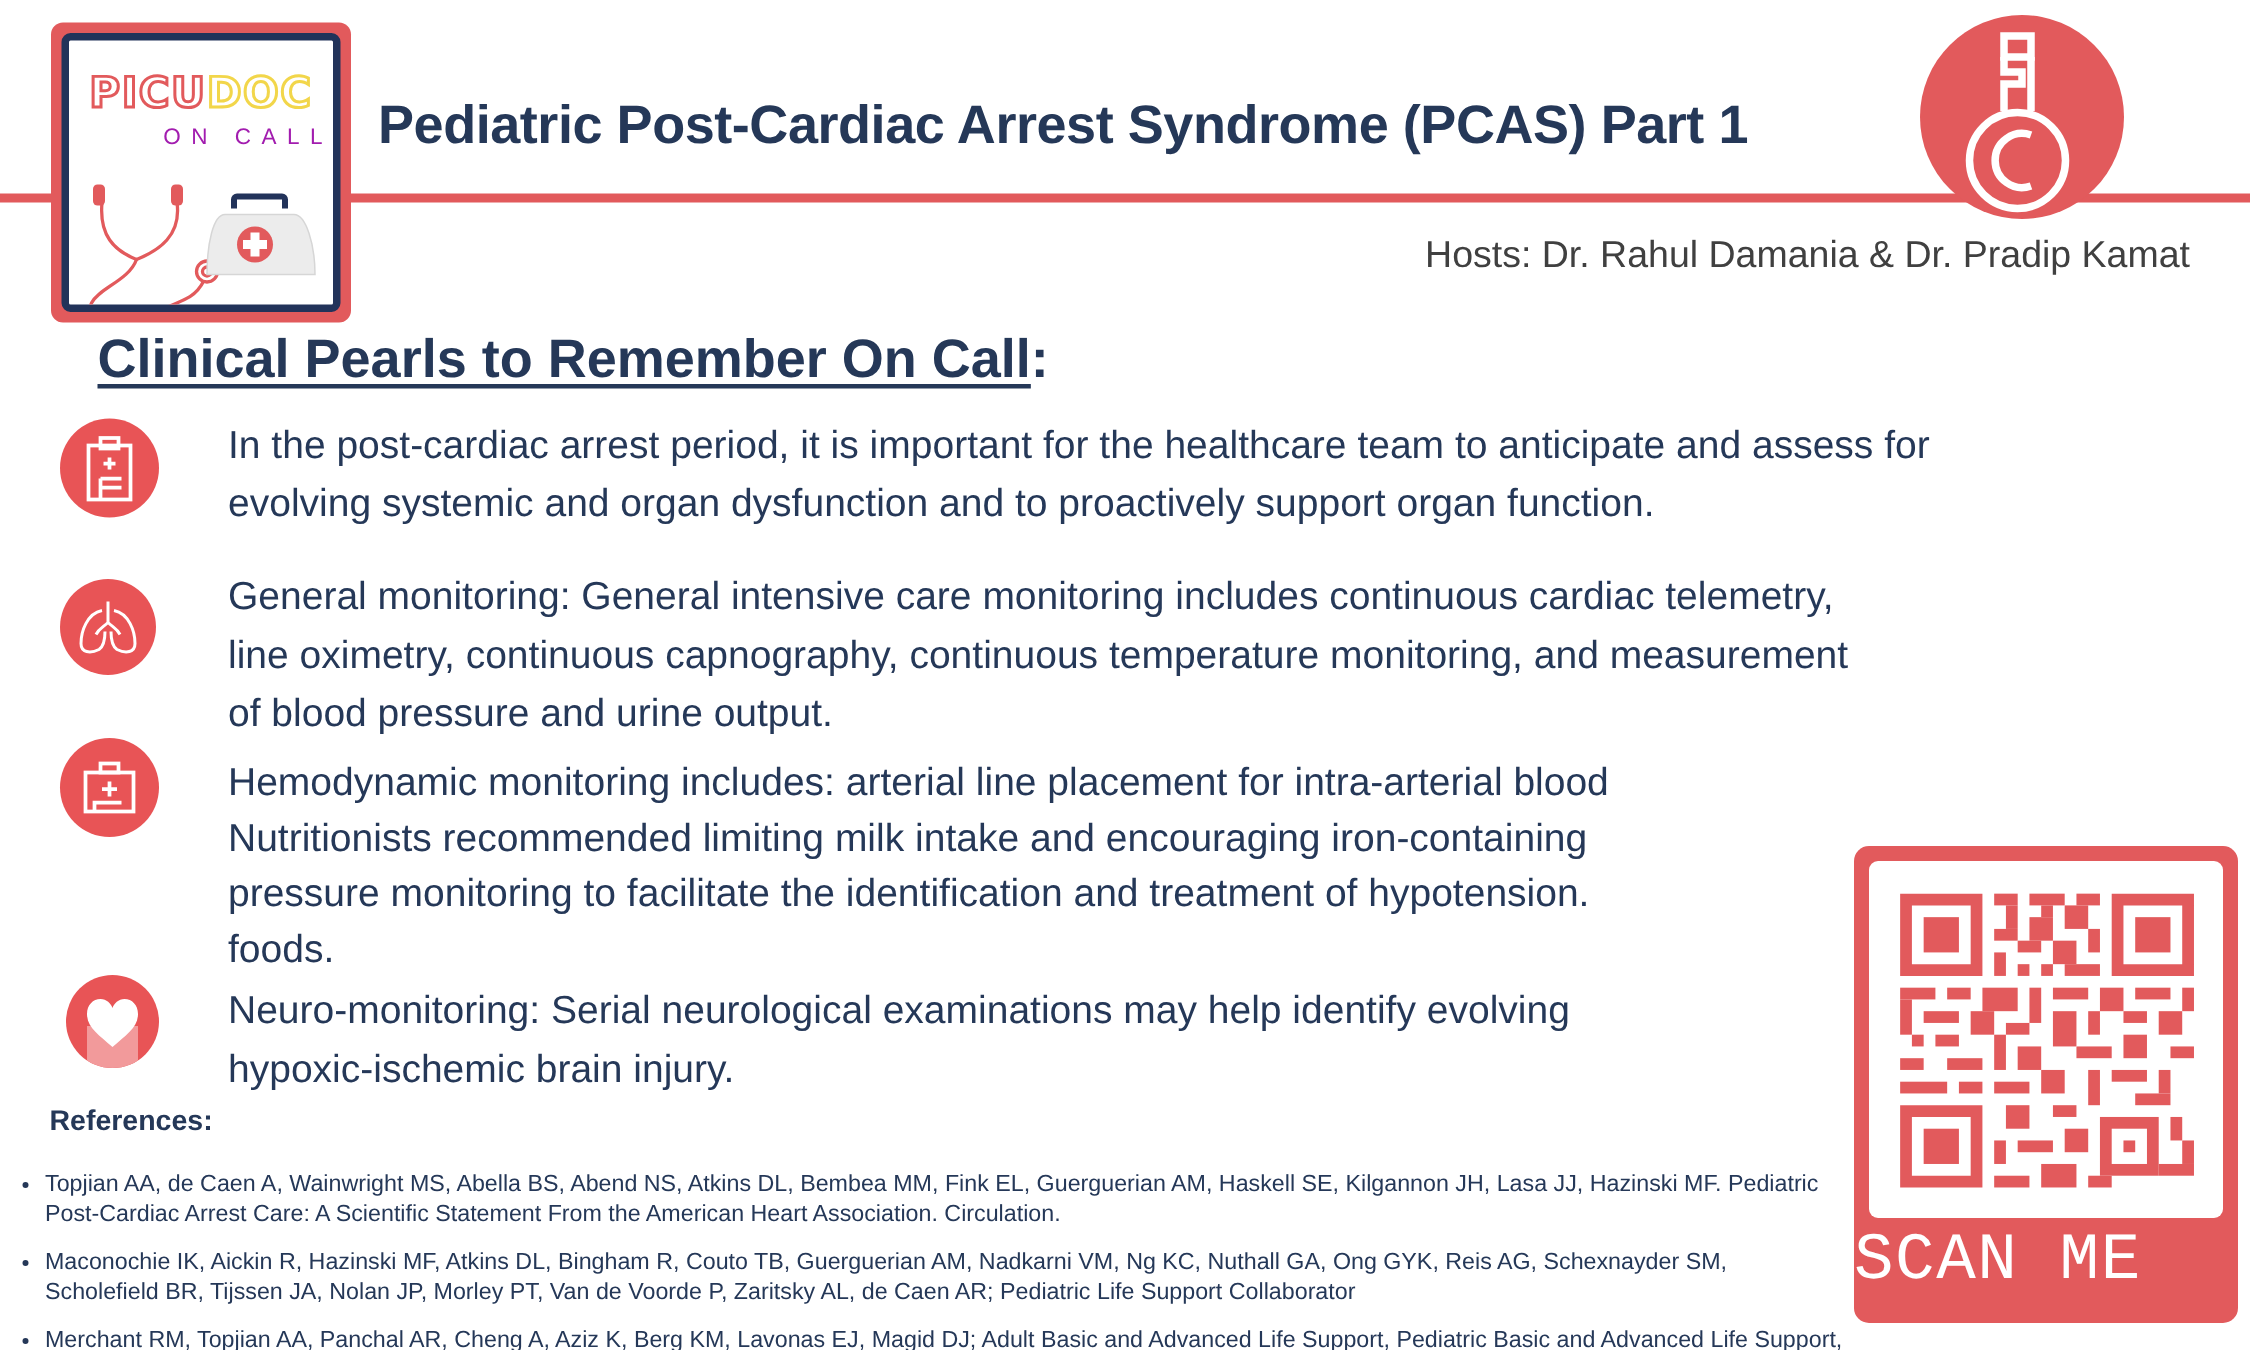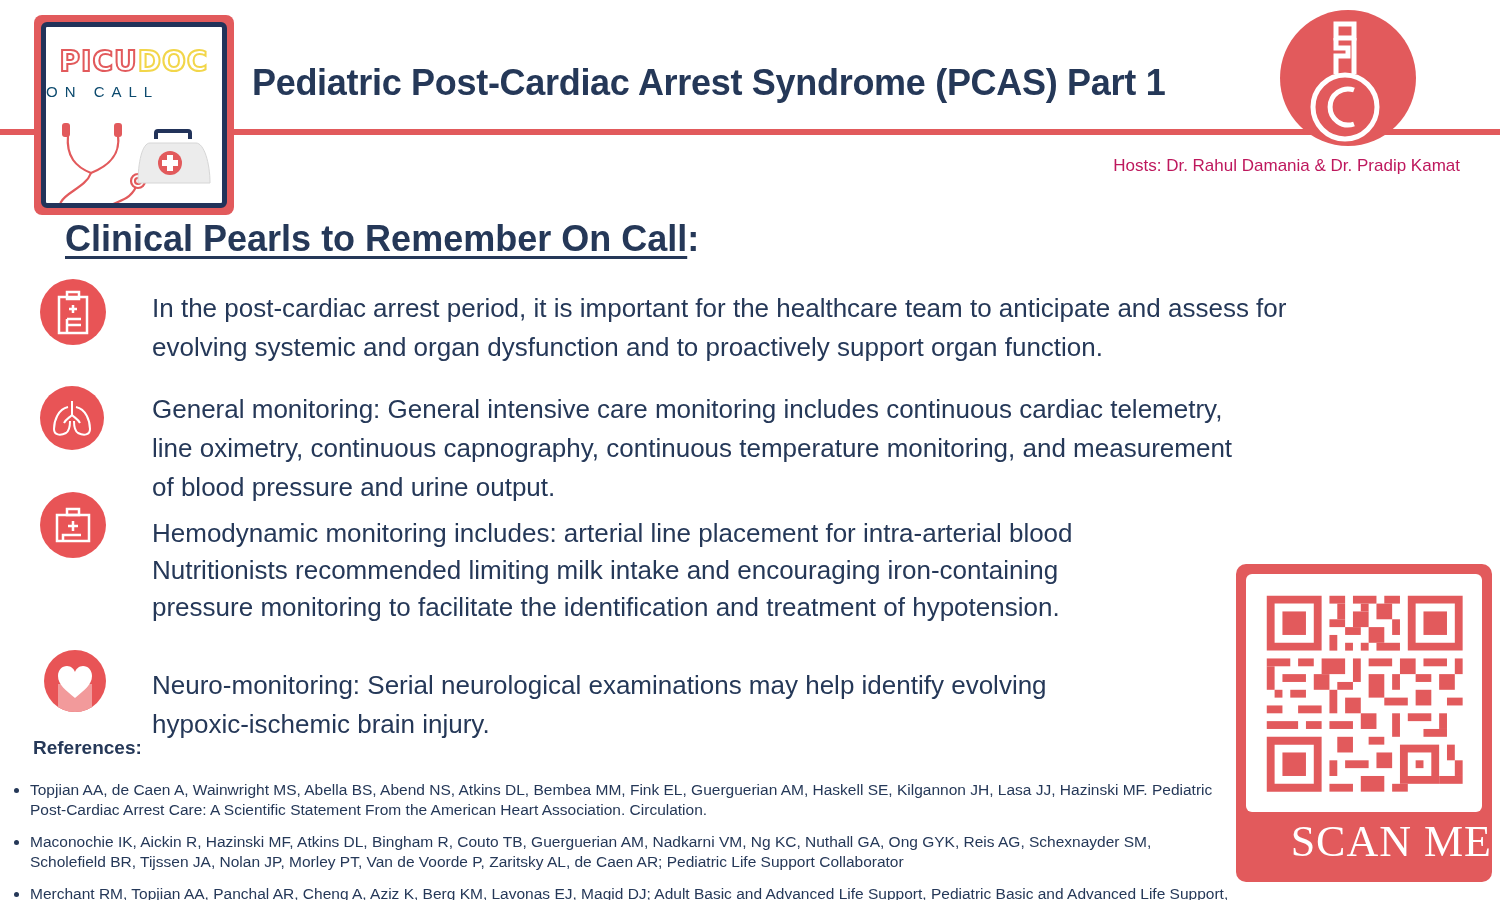--- a/index.html
+++ b/index.html
@@ -23,69 +23,69 @@
       position: relative; overflow: hidden;
     }
     .logo-title {
       position: absolute; top: 18px; left: 0; width: 100%; text-align: center;
       font-family: "DejaVu Sans", sans-serif; font-weight: bold; font-size: 28px;
       letter-spacing: 1px;
     }
     .logo-title .picu { color: #fff; -webkit-text-stroke: 2px #e25a5c; }
     .logo-title .doc { color: #fff; -webkit-text-stroke: 2px #f2d64a; }
     .logo-sub {
-      position: absolute; top: 56px; left: 0; width: 100%; text-align: left;
-      font-size: 15px; letter-spacing: 7px; color: #0c4a6e;
+      position: absolute; top: 56px; left: 0; width: 100%; text-align: right;
+      font-size: 15px; letter-spacing: 7px; color: #a21caf;
     }
     .logo-art { position: absolute; left: 0; top: 80px; }
 
     .title {
       position: absolute; left: 252px; top: 62px; font-size: 36px; font-weight: bold;
       color: #253858; white-space: nowrap; letter-spacing: -0.3px;
     }
     .hosts {
-      position: absolute; right: 40px; top: 156px; font-size: 17px; color: #be185d;
+      position: absolute; right: 40px; top: 156px; font-size: 25px; color: #404040;
       white-space: nowrap;
     }
     .key-circle {
       position: absolute; left: 1280px; top: 10px; width: 136px; height: 136px;
       border-radius: 50%; background: #e25a5c;
     }
     .heading {
       position: absolute; left: 65px; top: 218px; font-size: 36px; font-weight: bold;
       color: #253858; white-space: nowrap;
     }
     .heading .u { text-decoration: underline; text-decoration-thickness: 3px; text-underline-offset: 5px; margin-top: 43px; }
 
     .icon-circle {
       position: absolute; width: 66px; height: 66px; border-radius: 50%;
       background: #e85456; display: flex; align-items: center; justify-content: center;
     }
     .pearl {
-      position: absolute; left: 152px; font-size: 26px; line-height: 39px; color: #253858; margin-top: 12px;
+      position: absolute; left: 152px; font-size: 26px; line-height: 39px; color: #253858;
     }
     .refs-title {
       position: absolute; left: 33px; top: 737px; font-size: 19px; font-weight: bold; color: #253858;
     }
     .refs {
       position: absolute; left: 10px; top: 768px; width: 1200px; margin: 0; padding: 0 0 0 20px;
       font-size: 15.5px; line-height: 20px; color: #253858; list-style: disc;
     }
     .refs li { padding-left: 0px; margin-top: 12px; }
     .qr-box {
       position: absolute; left: 1236px; top: 564px; width: 256px; height: 318px;
       background: #e25a5c; border-radius: 10px;
     }
     .qr-inner {
       position: absolute; left: 10px; top: 10px; width: 236px; height: 238px;
       background: #fff; border-radius: 6px;
     }
     .qr-label {
-      position: absolute; left: 0; top: 252px; width: 100%; text-align: right;
-      font-size: 44px; color: #fff; font-family: Liberation Serif, serif; letter-spacing: 1px;
+      position: absolute; left: 0; top: 252px; width: 100%; text-align: left;
+      font-size: 44px; color: #fff; font-family: Liberation Mono, monospace; letter-spacing: 1px;
     }
   </style>
 </head>
 <body>
 
 <div class="hline"></div>
 
 <div class="logo">
   <div class="logo-inner">
     <div class="logo-title">
@@ -168,20 +168,21 @@
       <rect x="14" y="3" width="12" height="6"></rect>
       <path d="M20 15 v10 M15 20 h10"></path>
       <path d="M10 35 v-6 h18"></path>
     </g>
   </svg>
 </div>
 <div class="pearl" style="top:503px; line-height:37px;">
   <div>Hemodynamic monitoring includes: arterial line placement for intra-arterial blood</div>
   <div>Nutritionists recommended limiting milk intake and encouraging iron-containing</div>
   <div>pressure monitoring to facilitate the identification and treatment of hypotension.</div>
+  <div>foods.</div>
 </div>
 
 <div class="icon-circle" style="left:44px; top:650px; width:62px; height:62px; overflow:hidden;">
   <svg width="62" height="62" viewBox="0 0 62 62">
     <rect x="14" y="34" width="34" height="28" fill="#f29a9b"></rect>
     <path d="M31 48 C22 40 14 35 14 26 C14 20 18 16 23 16 C27 16 30 19 31 22 C32 19 35 16 39 16 C44 16 48 20 48 26 C48 35 40 40 31 48 Z" fill="#fff"></path>
   </svg>
 </div>
 <div class="pearl" style="top:654px;">
   <div>Neuro-monitoring: Serial neurological examinations may help identify evolving</div>

